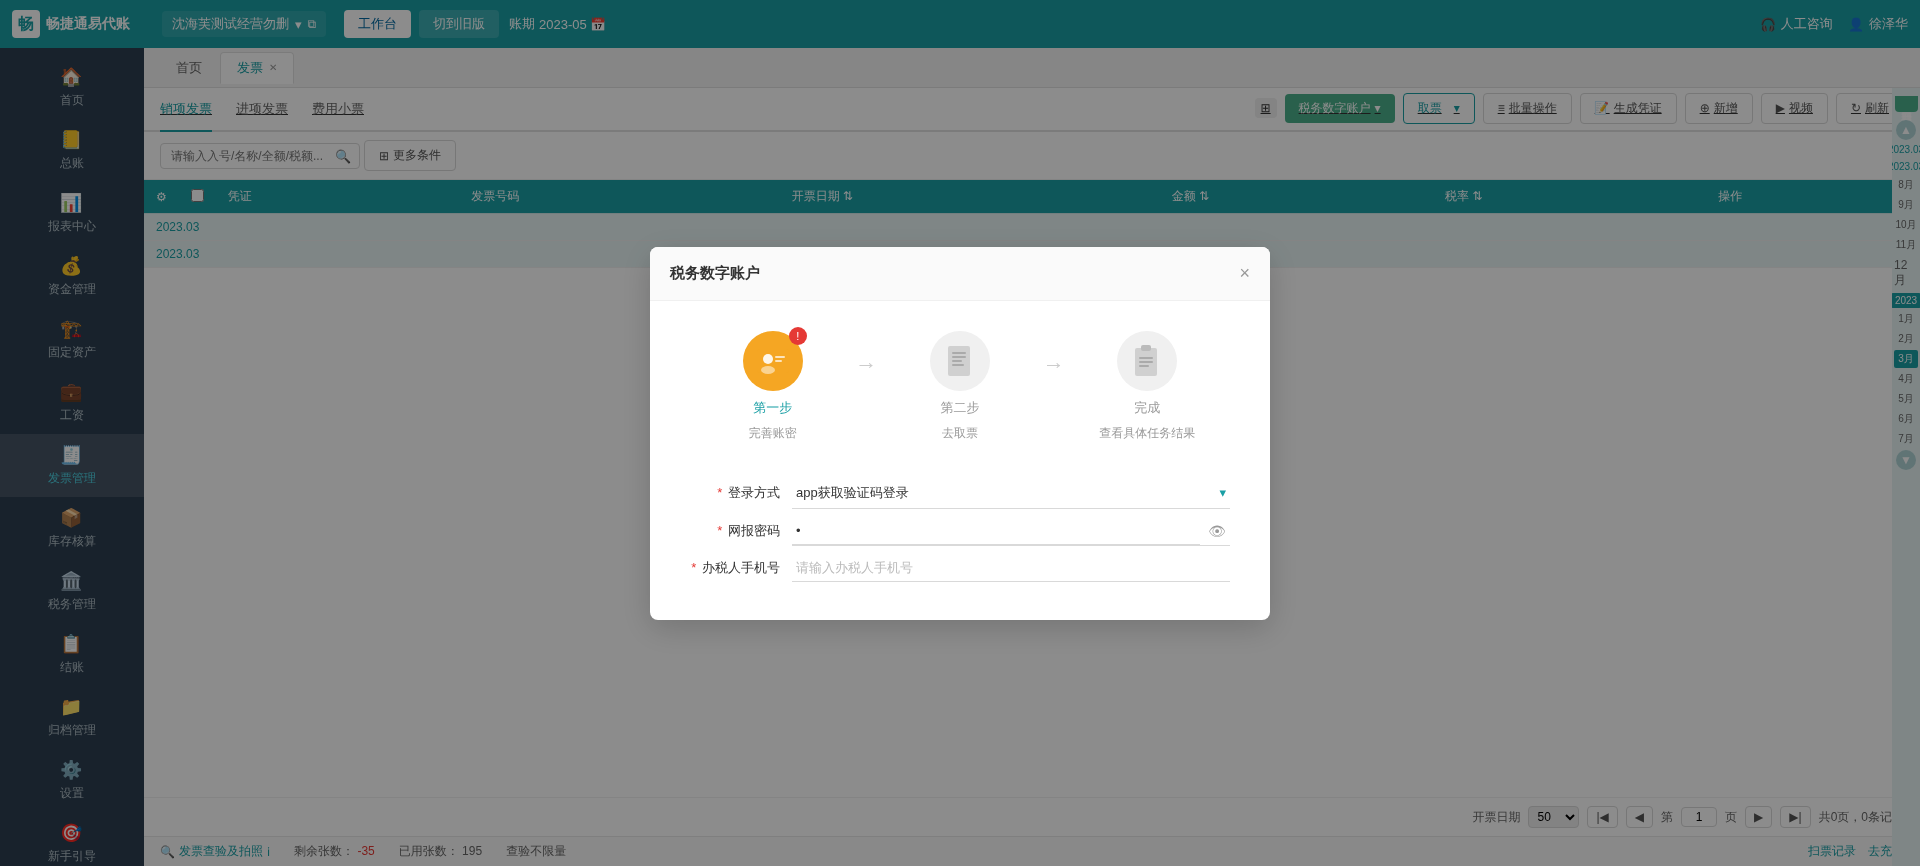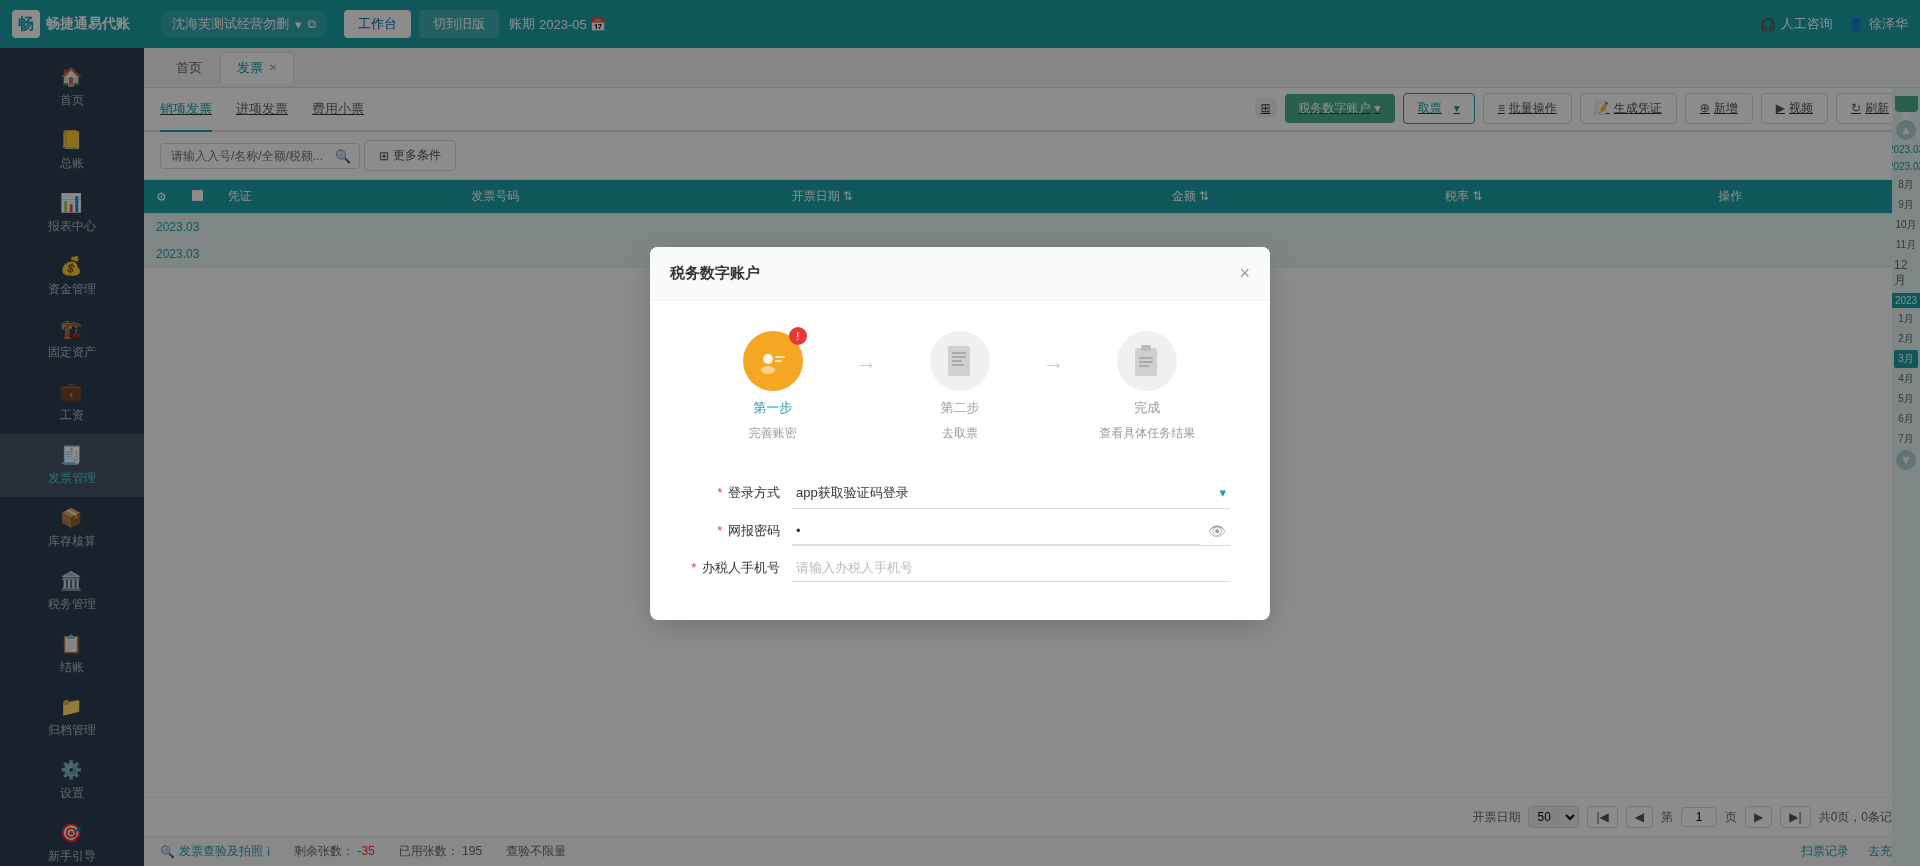--- a/index.html
+++ b/index.html
@@ -474,21 +474,21 @@
         </div>
         <span>
           <span>剩余张数：</span>
           <span style="color:#e53935;">-35</span>
         </span>
         <span>
           <span>已用张数：</span>
           <span>195</span>
         </span>
         <span>查验不限量</span>
-        <div style="margin-left:auto;display:flex;gap:19px;">
+        <div style="margin-left:auto;display:flex;gap:12px;">
           <span class="footer-link">扫票记录</span>
           <span class="footer-link">去充值</span>
         </div>
       </div>
 
       <div style="position:absolute;right:0;top:0;bottom:0;width:28px;background:#e8f5f5;display:flex;flex-direction:column;align-items:center;padding-top:8px;overflow:hidden;">
         <div style="background:#4caf8a;color:white;writing-mode:vertical-rl;font-size:11px;padding:8px 4px;border-radius:0 0 4px 4px;cursor:pointer;margin-bottom:8px;">
           <span>开票日期</span>
         </div>
         <div style="display:flex;flex-direction:column;align-items:center;gap:2px;width:100%;">

